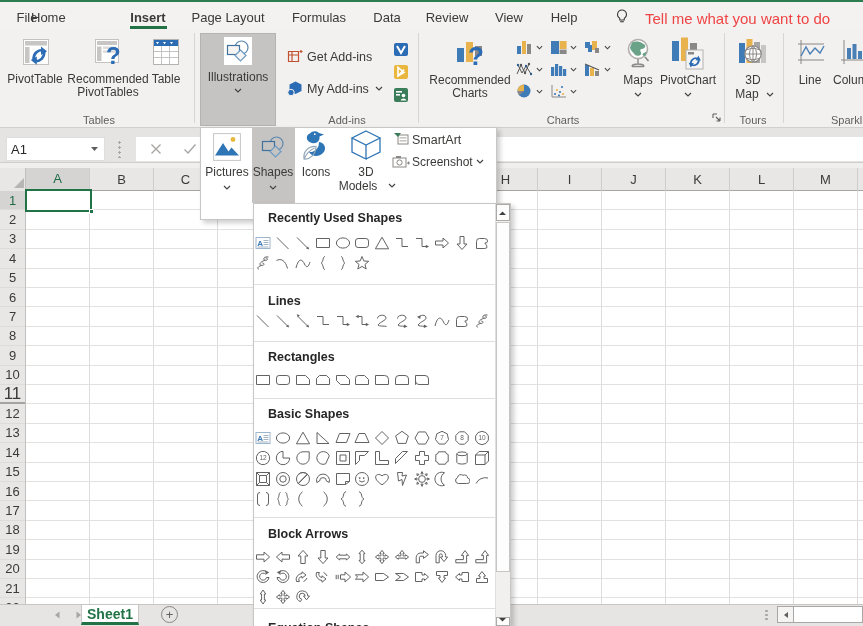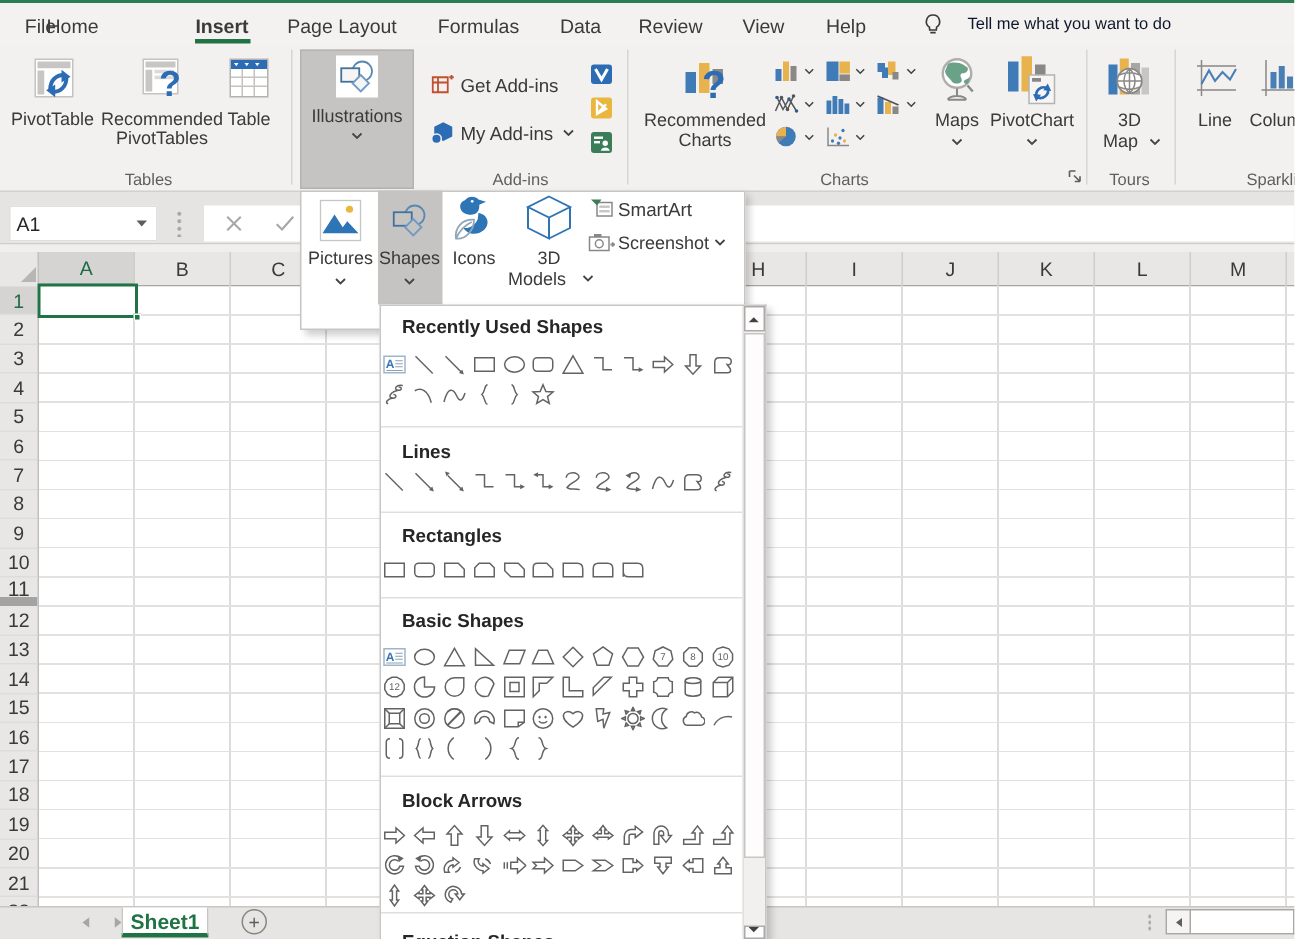--- a/index.html
+++ b/index.html
@@ -15,21 +15,21 @@
 <div class="abs" style="left:264px;top:10px;width:110px;text-align:center;font-size:13px;color:#3b3a39;">Formulas</div>
 <div class="abs" style="left:332px;top:10px;width:110px;text-align:center;font-size:13px;color:#3b3a39;">Data</div>
 <div class="abs" style="left:392px;top:10px;width:110px;text-align:center;font-size:13px;color:#3b3a39;">Review</div>
 <div class="abs" style="left:454px;top:10px;width:110px;text-align:center;font-size:13px;color:#3b3a39;">View</div>
 <div class="abs" style="left:509px;top:10px;width:110px;text-align:center;font-size:13px;color:#3b3a39;">Help</div>
 <div class="abs" style="left:130px;top:26px;width:37px;height:3px;background:#217346"></div>
 <svg class="abs" style="left:615px;top:9px" width="14" height="15" viewBox="0 0 14 15">
     <path d="M7,1 A4.4,4.4 0 0 1 9.4,9.1 L9.2,11 H4.8 L4.6,9.1 A4.4,4.4 0 0 1 7,1 z" fill="none" stroke="#3b3a39" stroke-width="1.1"></path>
     <path d="M5.2,12.7 H8.8" stroke="#3b3a39" stroke-width="1.1"></path>
   </svg>
-<div class="abs" style="left:645px;top:10px;font-size:11px;color:#0f172a">Tell me what you want to do</div>
+<div class="abs" style="left:645px;top:10px;font-size:15px;color:#ef4444">Tell me what you want to do</div>
 <div class="abs" style="left:0;top:30px;width:863px;height:98px;background:#f3f1f0;border-bottom:1px solid #d2d0ce"></div>
 <div class="abs" style="left:193.5px;top:33px;width:1px;height:90px;background:#d8d6d4"></div>
 <div class="abs" style="left:418px;top:33px;width:1px;height:90px;background:#d8d6d4"></div>
 <div class="abs" style="left:724px;top:33px;width:1px;height:90px;background:#d8d6d4"></div>
 <div class="abs" style="left:783px;top:33px;width:1px;height:90px;background:#d8d6d4"></div>
 <div class="abs" style="left:22px;top:38px"><svg width="28" height="28" viewBox="0 0 28 28" style="">
       <rect x="1.5" y="1.5" width="25" height="25" fill="#fff" stroke="#c5c3c1"></rect>
       <rect x="3" y="3" width="22" height="4.5" fill="#c8c6c4"></rect>
       <rect x="3" y="9" width="4.5" height="16" fill="#c8c6c4"></rect>
       <path d="M11.5,21.5 C11.5,15.5 15.5,12 20.5,12" fill="none" stroke="#2b6cb5" stroke-width="2.6"></path>
@@ -274,21 +274,21 @@
 <div style="position:absolute;left:0;top:0.0px;width:25px;height:19.4px;background:#d6d4d3;border-bottom:1px solid #dddcdb;color:#1e6b46;font-size:13px;display:flex;align-items:center;justify-content:center">1</div>
 <div style="position:absolute;left:0;top:19.4px;width:25px;height:19.4px;background:transparent;border-bottom:1px solid #dddcdb;color:#3b3a39;font-size:13px;display:flex;align-items:center;justify-content:center">2</div>
 <div style="position:absolute;left:0;top:38.8px;width:25px;height:19.4px;background:transparent;border-bottom:1px solid #dddcdb;color:#3b3a39;font-size:13px;display:flex;align-items:center;justify-content:center">3</div>
 <div style="position:absolute;left:0;top:58.2px;width:25px;height:19.4px;background:transparent;border-bottom:1px solid #dddcdb;color:#3b3a39;font-size:13px;display:flex;align-items:center;justify-content:center">4</div>
 <div style="position:absolute;left:0;top:77.6px;width:25px;height:19.4px;background:transparent;border-bottom:1px solid #dddcdb;color:#3b3a39;font-size:13px;display:flex;align-items:center;justify-content:center">5</div>
 <div style="position:absolute;left:0;top:97.0px;width:25px;height:19.4px;background:transparent;border-bottom:1px solid #dddcdb;color:#3b3a39;font-size:13px;display:flex;align-items:center;justify-content:center">6</div>
 <div style="position:absolute;left:0;top:116.4px;width:25px;height:19.4px;background:transparent;border-bottom:1px solid #dddcdb;color:#3b3a39;font-size:13px;display:flex;align-items:center;justify-content:center">7</div>
 <div style="position:absolute;left:0;top:135.8px;width:25px;height:19.4px;background:transparent;border-bottom:1px solid #dddcdb;color:#3b3a39;font-size:13px;display:flex;align-items:center;justify-content:center">8</div>
 <div style="position:absolute;left:0;top:155.2px;width:25px;height:19.4px;background:transparent;border-bottom:1px solid #dddcdb;color:#3b3a39;font-size:13px;display:flex;align-items:center;justify-content:center">9</div>
 <div style="position:absolute;left:0;top:174.6px;width:25px;height:19.4px;background:transparent;border-bottom:1px solid #dddcdb;color:#3b3a39;font-size:13px;display:flex;align-items:center;justify-content:center">10</div>
-<div style="position:absolute;left:0;top:194.0px;width:25px;height:19.4px;background:transparent;border-bottom:6px solid #a3a3a3;color:#3b3a39;font-size:14px;display:flex;align-items:center;justify-content:center">11</div>
+<div style="position:absolute;left:0;top:194.0px;width:25px;height:19.4px;background:transparent;border-bottom:2px solid #a3a3a3;color:#3b3a39;font-size:17px;display:flex;align-items:center;justify-content:center">11</div>
 <div style="position:absolute;left:0;top:213.4px;width:25px;height:19.4px;background:transparent;border-bottom:1px solid #dddcdb;color:#3b3a39;font-size:13px;display:flex;align-items:center;justify-content:center">12</div>
 <div style="position:absolute;left:0;top:232.8px;width:25px;height:19.4px;background:transparent;border-bottom:1px solid #dddcdb;color:#3b3a39;font-size:13px;display:flex;align-items:center;justify-content:center">13</div>
 <div style="position:absolute;left:0;top:252.2px;width:25px;height:19.4px;background:transparent;border-bottom:1px solid #dddcdb;color:#3b3a39;font-size:13px;display:flex;align-items:center;justify-content:center">14</div>
 <div style="position:absolute;left:0;top:271.6px;width:25px;height:19.4px;background:transparent;border-bottom:1px solid #dddcdb;color:#3b3a39;font-size:13px;display:flex;align-items:center;justify-content:center">15</div>
 <div style="position:absolute;left:0;top:291.0px;width:25px;height:19.4px;background:transparent;border-bottom:1px solid #dddcdb;color:#3b3a39;font-size:13px;display:flex;align-items:center;justify-content:center">16</div>
 <div style="position:absolute;left:0;top:310.4px;width:25px;height:19.4px;background:transparent;border-bottom:1px solid #dddcdb;color:#3b3a39;font-size:13px;display:flex;align-items:center;justify-content:center">17</div>
 <div style="position:absolute;left:0;top:329.8px;width:25px;height:19.4px;background:transparent;border-bottom:1px solid #dddcdb;color:#3b3a39;font-size:13px;display:flex;align-items:center;justify-content:center">18</div>
 <div style="position:absolute;left:0;top:349.2px;width:25px;height:19.4px;background:transparent;border-bottom:1px solid #dddcdb;color:#3b3a39;font-size:13px;display:flex;align-items:center;justify-content:center">19</div>
 <div style="position:absolute;left:0;top:368.6px;width:25px;height:19.4px;background:transparent;border-bottom:1px solid #dddcdb;color:#3b3a39;font-size:13px;display:flex;align-items:center;justify-content:center">20</div>
 <div style="position:absolute;left:0;top:388.0px;width:25px;height:19.4px;background:transparent;border-bottom:1px solid #dddcdb;color:#3b3a39;font-size:13px;display:flex;align-items:center;justify-content:center">21</div>

